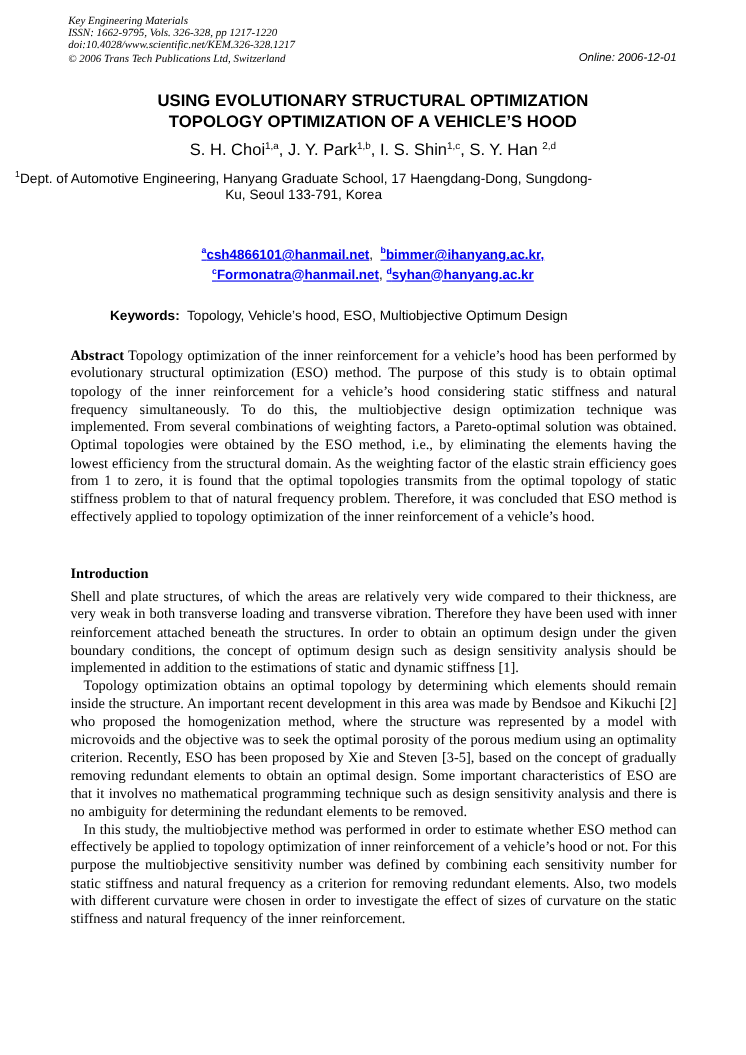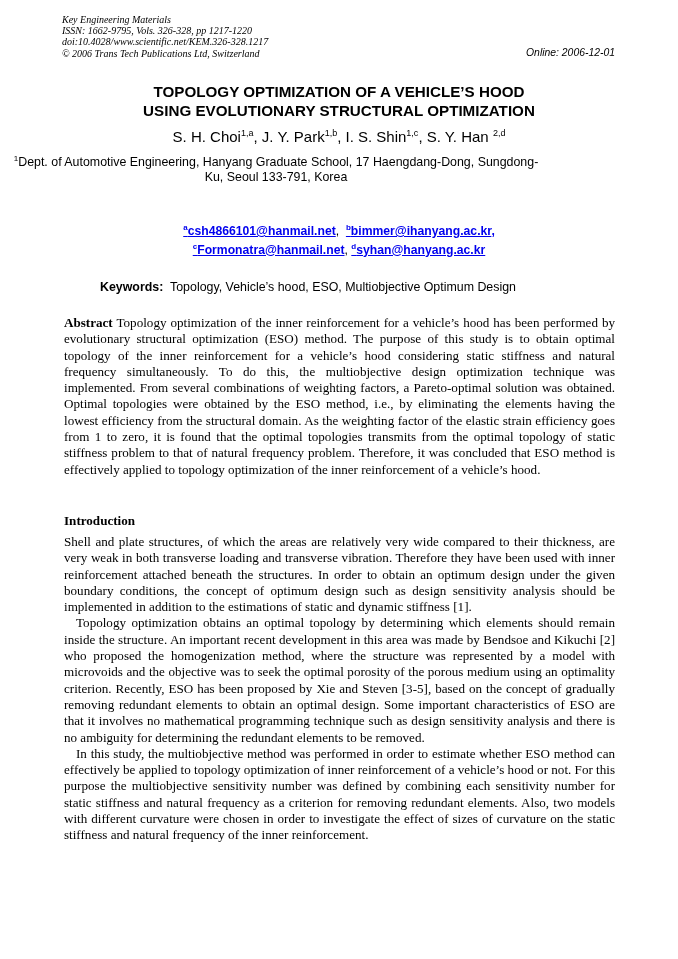--- a/index.html
+++ b/index.html
@@ -28,22 +28,22 @@
 
 <div class="hdr">
   <div>Key Engineering Materials</div>
   <div>ISSN: 1662-9795, Vols. 326-328, pp 1217-1220</div>
   <div>doi:10.4028/www.scientific.net/KEM.326-328.1217</div>
   <div>© 2006 Trans Tech Publications Ltd, Switzerland</div>
 </div>
 <div class="hdr-right">Online: 2006-12-01</div>
 
 <div class="title">
+  <div>USING EVOLUTIONARY STRUCTURAL OPTIMIZATION</div>
   <div>TOPOLOGY OPTIMIZATION OF A VEHICLE’S HOOD</div>
-  <div>USING EVOLUTIONARY STRUCTURAL OPTIMIZATION</div>
 </div>
 
 <div class="authors">
   <span>S. H. Choi</span><sup>1,a</sup>, 
   <span>J. Y. Park</span><sup>1,b</sup>, 
   <span>I. S. Shin</span><sup>1,c</sup>, 
   <span>S. Y. Han</span>&nbsp;<sup>2,d</sup>
 </div>
 
 <div class="affil">

